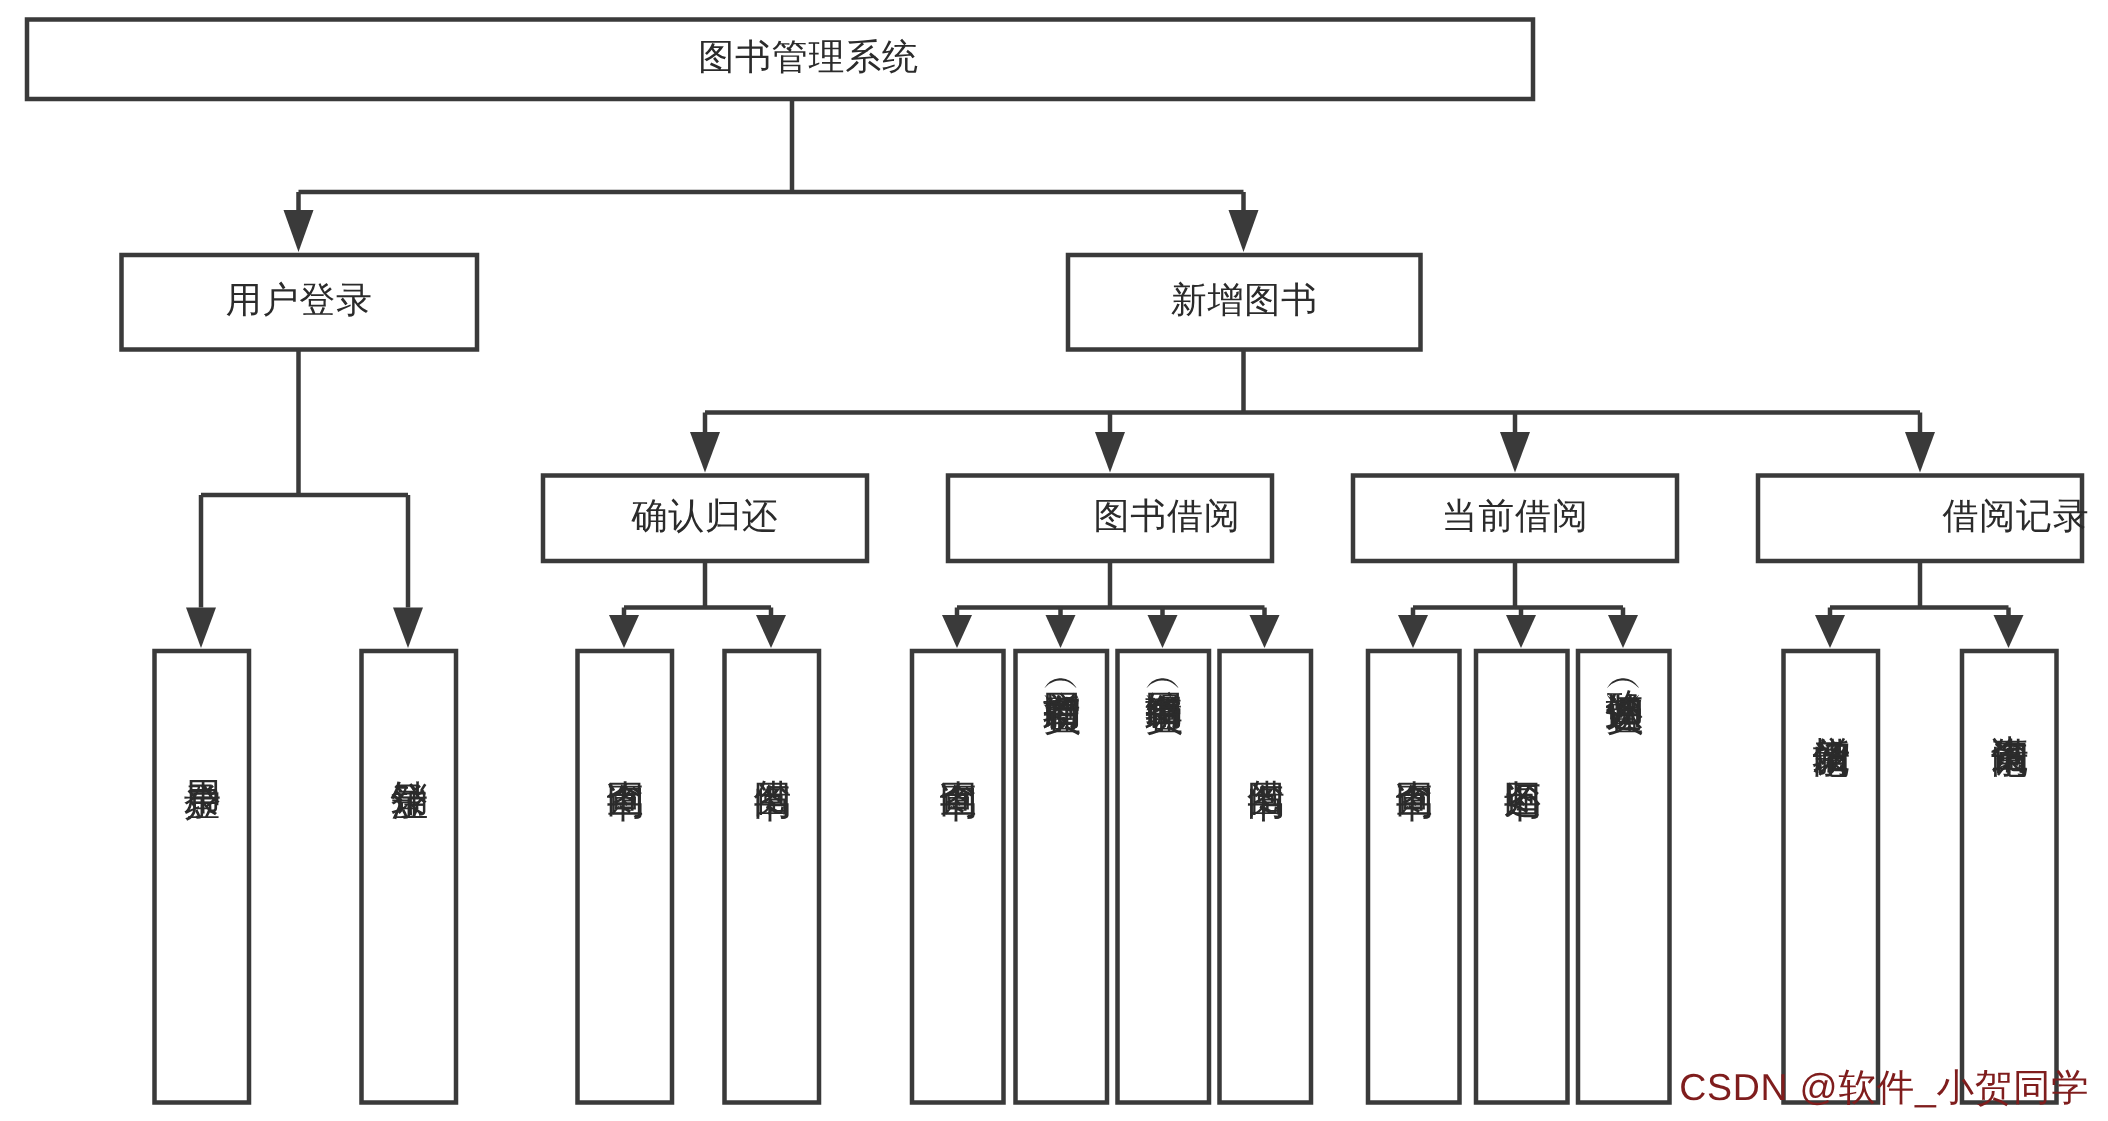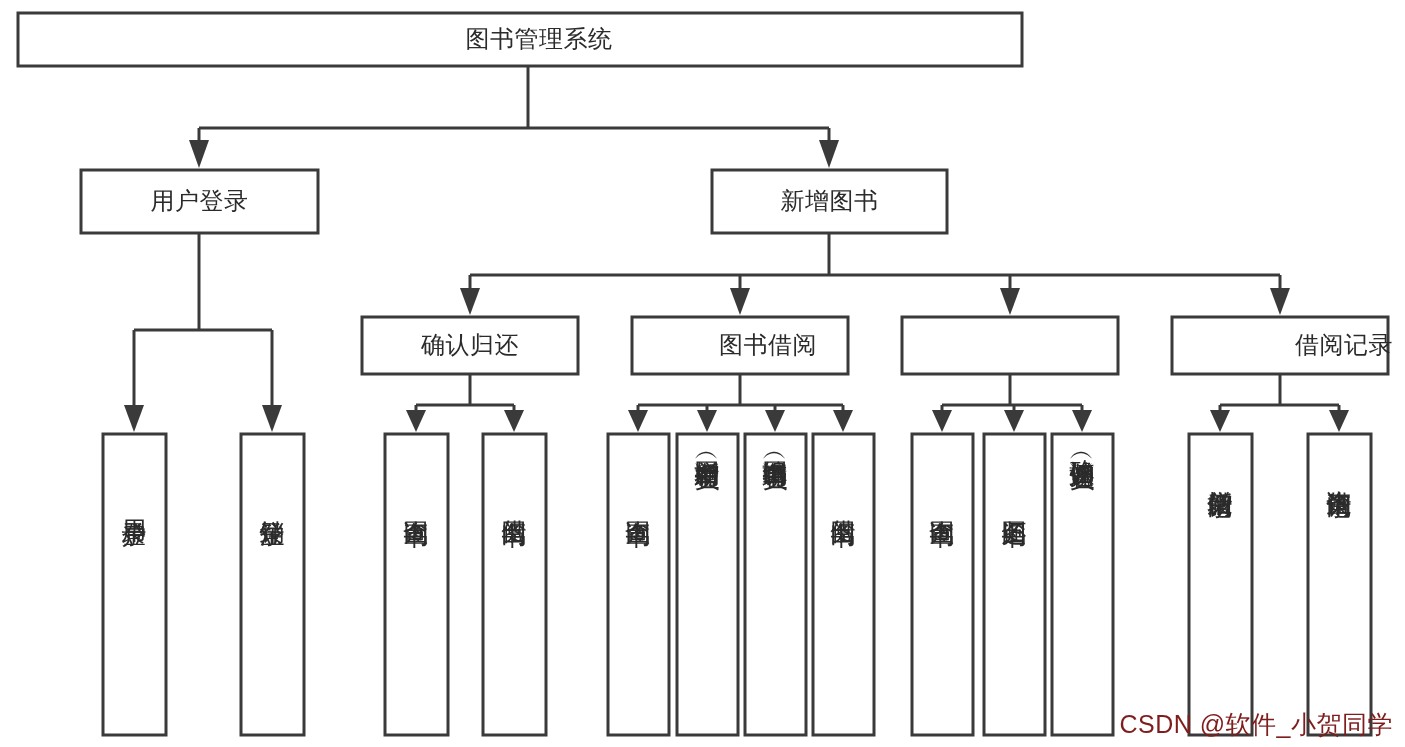--- a/index.html
+++ b/index.html
@@ -193,22 +193,25 @@
     <span>用户登录</span>
   </div>
 
   <div class="node-label-h" style="left:712px; top:170px; width:235px; height:63px;">
     <span>新增图书</span>
   </div>
 
   <div class="node-label-h" style="left:362px; top:317px; width:216px; height:57px;">
     <span>确认归还</span>
   </div>
-  <div class="node-label-h" style="left:660px; top:317px; width:216px; height:57px;">
+  <div class="node-label-h" style="left:611px; top:317px; width:216px; height:57px;justify-content:flex-end;">
     <span>图书借阅</span>
+  </div>
+  <div class="node-label-h" style="left:902px; top:317px; width:216px; height:57px;">
+    <span>当前借阅</span>
   </div>
   <div class="node-label-h" style="left:1236px; top:317px; width:216px; height:57px;">
     <span>借阅记录</span>
   </div>
 
   <div class="node-label-v" style="left:103px; top:500px; width:63px; height:235px;">
     <span>用户登录</span>
   </div>
   <div class="node-label-v" style="left:241px; top:500px; width:63px; height:235px;">
     <span>注销登录</span>

